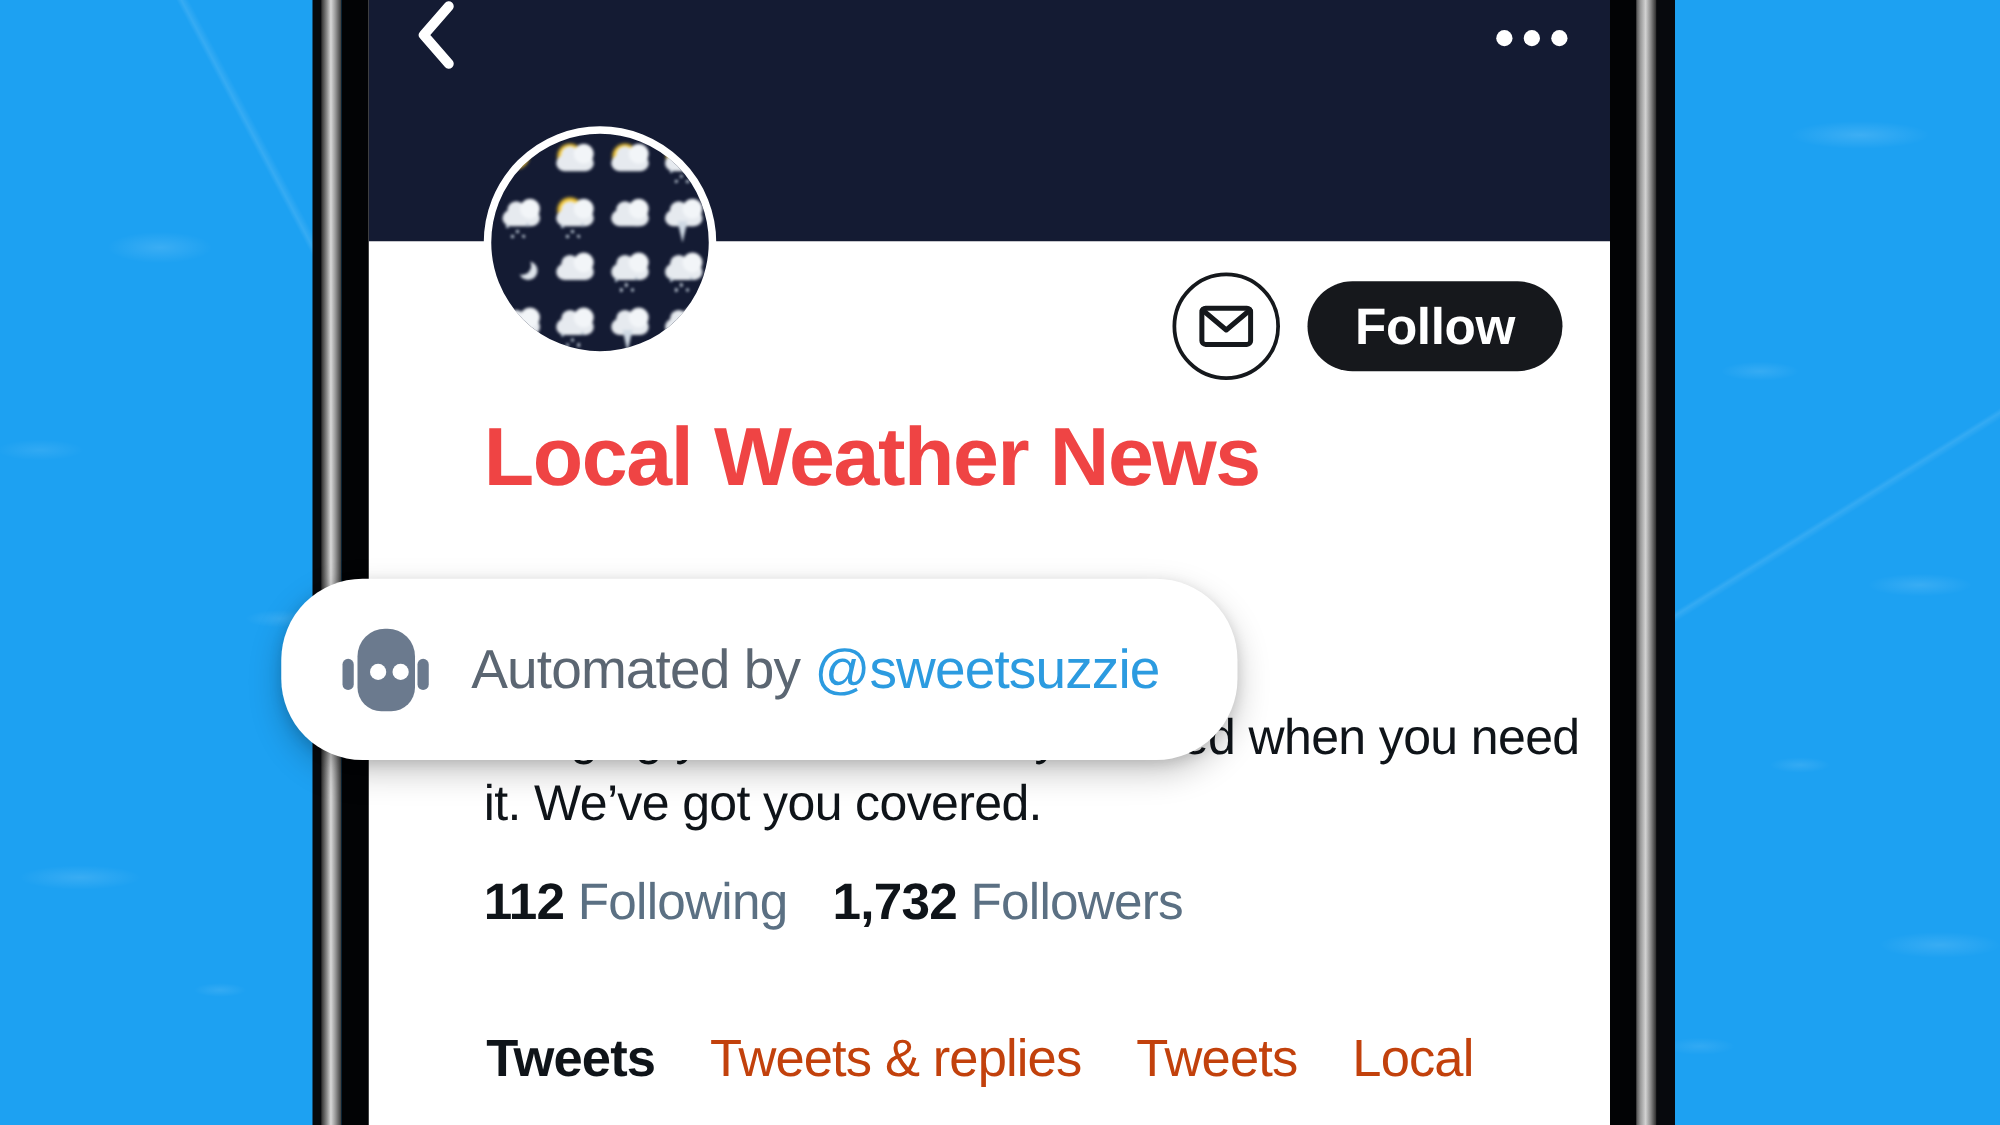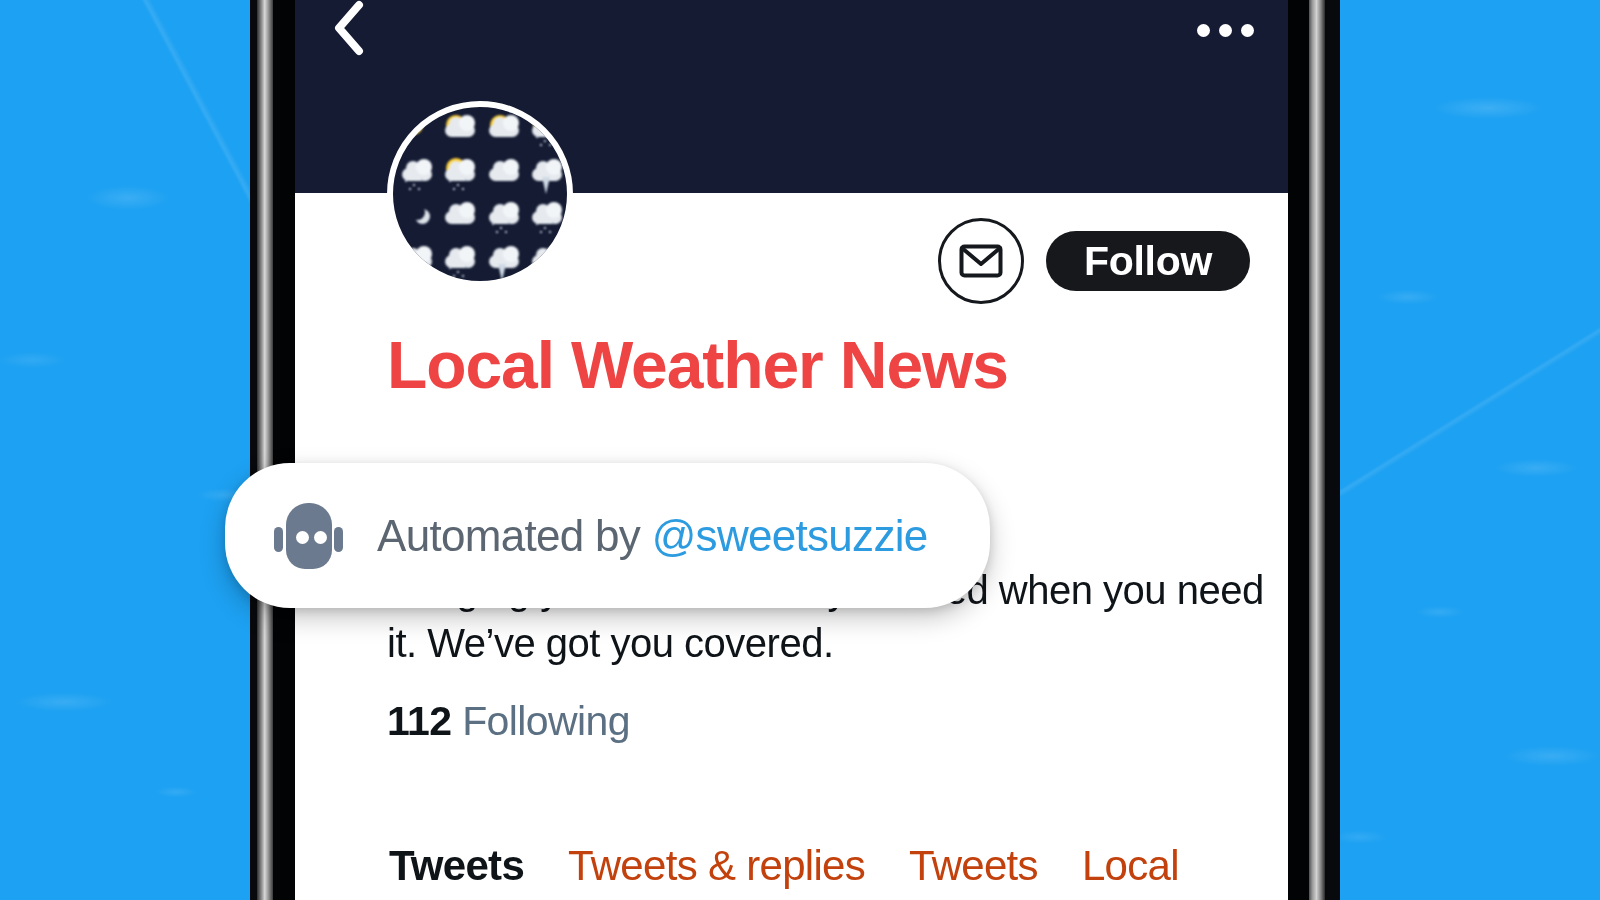--- a/index.html
+++ b/index.html
@@ -82,38 +82,38 @@
                      radial-gradient(circle 1.4px at 7px 11px, #BCC7D4 99%, transparent),
                      radial-gradient(circle 1.4px at 16px 11px, #BCC7D4 99%, transparent); }
   .bolt{ position:absolute; left:42%; top:60%; width:0; height:0;
     border-left:4px solid transparent; border-right:4px solid transparent;
     border-top:17px solid #CFD9E4; filter:blur(.5px); }
 
   
   #actions{ position:absolute; right:38px; top:232px; display:flex; align-items:center; gap:22px; }
   #msg-btn{ width:86px; height:86px; border-radius:50%; border:3px solid #15181c;
     display:flex; align-items:center; justify-content:center; background:#fff; cursor:pointer; }
-  #follow-btn{ height:60px; padding:0 38px; border-radius:43px; background:#16181C;
+  #follow-btn{ height:72px; padding:0 38px; border-radius:43px; background:#16181C;
     color:#fff; font-size:41px; font-weight:bold; display:flex; align-items:center;
     justify-content:center; cursor:pointer; letter-spacing:-.3px; }
 
   
   #display-name{ position:absolute; left:92px; top:341px; font-size:66px; font-weight:bold;
     color:#ef4444; letter-spacing:-1.1px; }
   #handle{ position:absolute; left:92px; top:420px; font-size:44px; color:#5B7083; letter-spacing:-.6px; }
   #bio{ position:absolute; left:92px; top:578px; width:880px; font-size:40px; color:#0F1419;
     line-height:53px; letter-spacing:-.5px; }
 
   #stats{ position:absolute; left:92px; top:712px; display:flex; gap:36px;
     font-size:41px; letter-spacing:-.6px; }
   .stat{ cursor:pointer; }
   .stat b{ color:#0F1419; font-weight:bold; }
   .stat span{ color:#5B7083; }
 
-  #tabs{ position:absolute; left:94px; top:856px; display:flex; gap:0; }
+  #tabs{ position:absolute; left:94px; top:837px; display:flex; gap:0; }
   .tab{ font-size:42px; color:#c2410c; cursor:pointer; letter-spacing:-.7px; padding:0 22px; }
   .tab:first-child{ padding-left:0; }
   .tab.active{ color:#0F1419; font-weight:bold; }
 
   
   #automated-pill{
     position:absolute; left:225px; top:463px; width:765px; height:145px;
     background:#fff; border-radius:65px; display:flex; align-items:center;
     padding-left:48px; gap:34px;
     box-shadow:0 10px 26px rgba(0,0,0,.22), 0 3px 10px rgba(0,0,0,.13);
@@ -241,20 +241,24 @@
     </div>
 
     <div id="display-name">Local Weather News</div>
     <div id="bio">Bringing you the forecast you need when you need it.  We’ve got you covered.</div>
 
     <div id="stats">
       <div class="stat">
         <b>112</b>
         <span>Following</span>
       </div>
+      <div class="stat">
+        <b>1,732</b>
+        <span>Followers</span>
+      </div>
     </div>
 
     <div id="tabs">
       <div class="tab active">Tweets</div>
       <div class="tab">Tweets &amp; replies</div>
       <div class="tab">Tweets</div>
       <div class="tab">Local</div>
     </div>
 
   </div>

